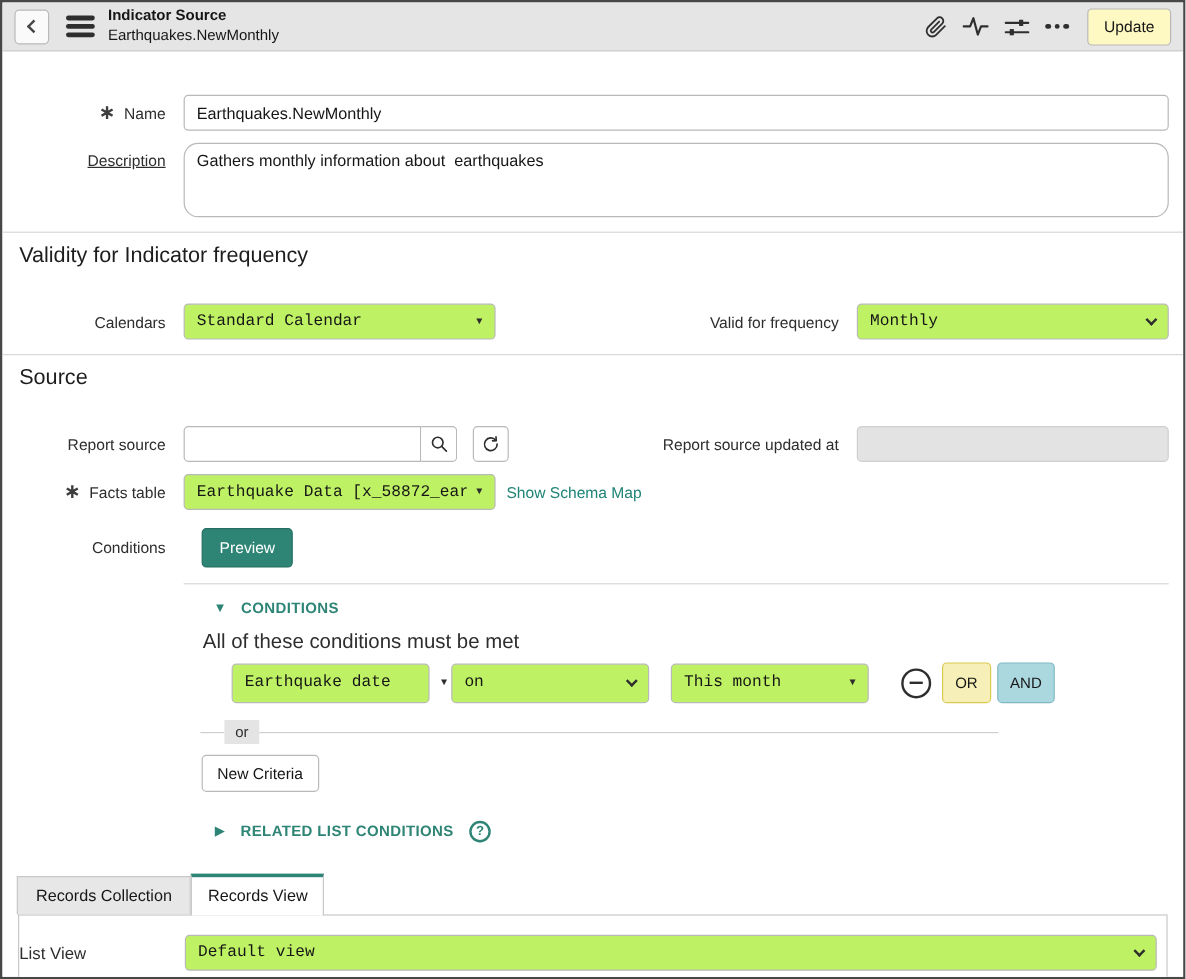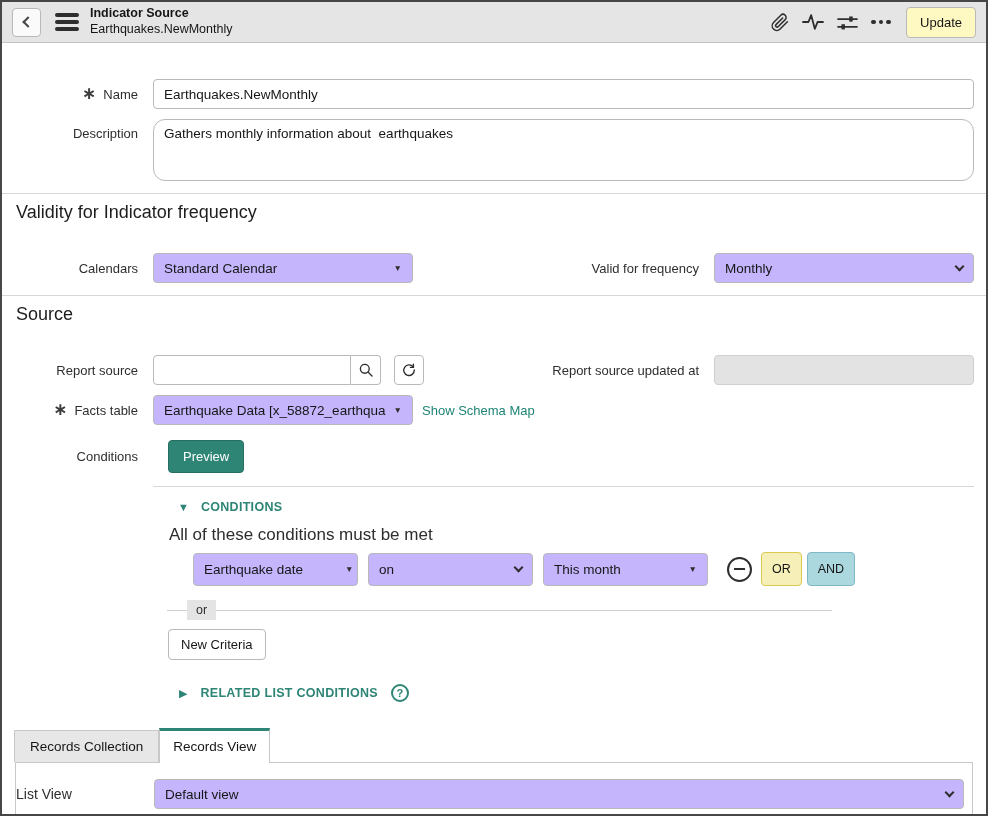--- a/index.html
+++ b/index.html
@@ -59,33 +59,33 @@
   .label-col {
     flex: 0 0 151px; display: flex; justify-content: flex-end; align-items: center;
     gap: 7px; padding-right: 15px; font-size: 13px; color: #2e2e2e; white-space: nowrap;
   }
   .req { font-size: 17px; font-weight: bold; color: #3d3d3d; line-height: 10px; }
   .txt-input {
     flex: 1; height: 30px; border: 1px solid #b9b9b9; border-radius: 4px;
     padding: 0 10px; font-size: 13.5px; color: #161616; font-family: inherit; background:#fff;
   }
   .desc-row { align-items: flex-start; }
-  .desc-row .label-col { padding-top: 7px; }
+  .desc-row .label-col { padding-top: 7px; text-decoration: underline; }
   .txt-area {
     flex: 1; height: 62px; border: 1px solid #b9b9b9; border-radius: 12px;
     padding: 6px 10px; font-size: 13.5px; color: #161616; font-family: inherit; resize: none;
   }
   .section-divider { border: none; border-top: 1px solid #d8d8d8; margin-top: 12px; }
   .section-title { font-size: 18px; color: #1d1d1d; padding: 8px 12px 0 14px; }
   .gap-lg { height: 30px; }
   
   .dropdown, .sel {
-    height: 30px; border: 1px solid #b9b9b9; border-radius: 4px; background: #c4b5fd;
+    height: 30px; border: 1px solid #b9b9b9; border-radius: 4px; background: #bef264;
     display: flex; align-items: center; justify-content: space-between;
-    padding: 0 10px; font-size: 13.5px; color: #161616; cursor: pointer; white-space: nowrap;
+    padding: 0 10px; font-size: 13.5px; color: #161616; cursor: pointer; white-space: nowrap; font-family: Liberation Mono, monospace;
   }
   .dd-arrow { font-size: 8.5px; color: #2e2e2e; margin-left: 8px; flex: 0 0 auto; }
   .chev-down {
     width: 7px; height: 7px; border-right: 2px solid #2e2e2e; border-bottom: 2px solid #2e2e2e;
     transform: rotate(45deg); margin-top: -4px; flex: 0 0 auto; margin-left: 8px;
   }
   .w260 { width: 260px; flex: 0 0 260px; }
   .two-col { display: flex; }
   .right-col { margin-left: auto; display: flex; align-items: center; }
   .label-col-r {
@@ -118,21 +118,21 @@
   .preview-btn {
     margin-left: 15px; background: #2e8575; color: #ffffff; border: 1px solid #256e61;
     border-radius: 4px; font-size: 13px; padding: 8px 14px; cursor: pointer; font-family: inherit;
   }
   .builder-hr { border: none; border-top: 1px solid #d8d8d8; margin-top: 13px; }
   .cond-head { display: flex; align-items: center; gap: 12px; margin: 13px 0 0 25px; cursor: pointer; }
   .tri { color: #2e8575; font-size: 11px; line-height: 1; }
   .cond-head-label { color: #2e8575; font-size: 12.5px; font-weight: bold; letter-spacing: .3px; }
   .all-text { font-size: 17px; color: #2e2e2e; margin: 11px 0 0 16px; }
   .crit-row { display: flex; align-items: center; margin: 7px 0 0 40px; }
-  .crit-row .dropdown, .crit-row .sel { width: 165px; flex: 0 0 165px; height: 33px; margin-right: 10px; gap: 34px; }
+  .crit-row .dropdown, .crit-row .sel { width: 165px; flex: 0 0 165px; height: 33px; margin-right: 18px; gap: 34px; }
   .minus-circle {
     width: 25px; height: 25px; border: 2px solid #2e2e2e; border-radius: 50%;
     display: flex; align-items: center; justify-content: center; margin: 0 9px 0 9px; cursor: pointer;
     background: #fff; flex: 0 0 auto;
   }
   .minus-circle div { width: 11px; height: 2px; background: #2e2e2e; }
   .chip {
     font-size: 12.5px; color: #161616; border-radius: 4px; padding: 9px 10px; cursor: pointer;
     font-family: inherit;
   }

